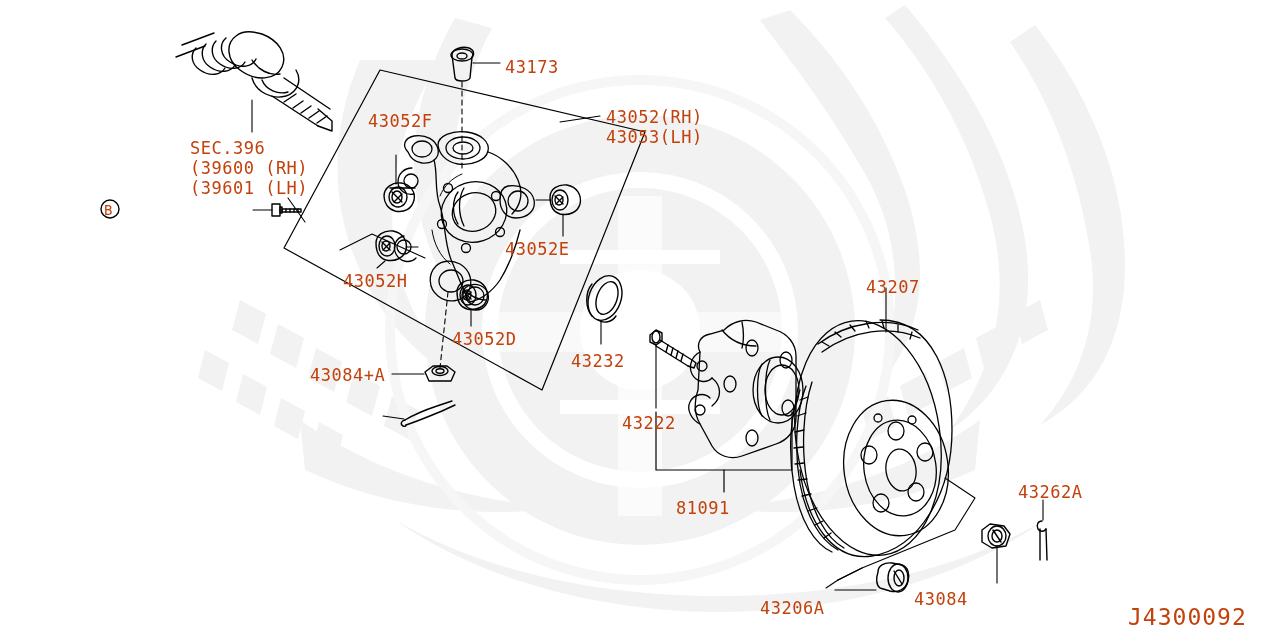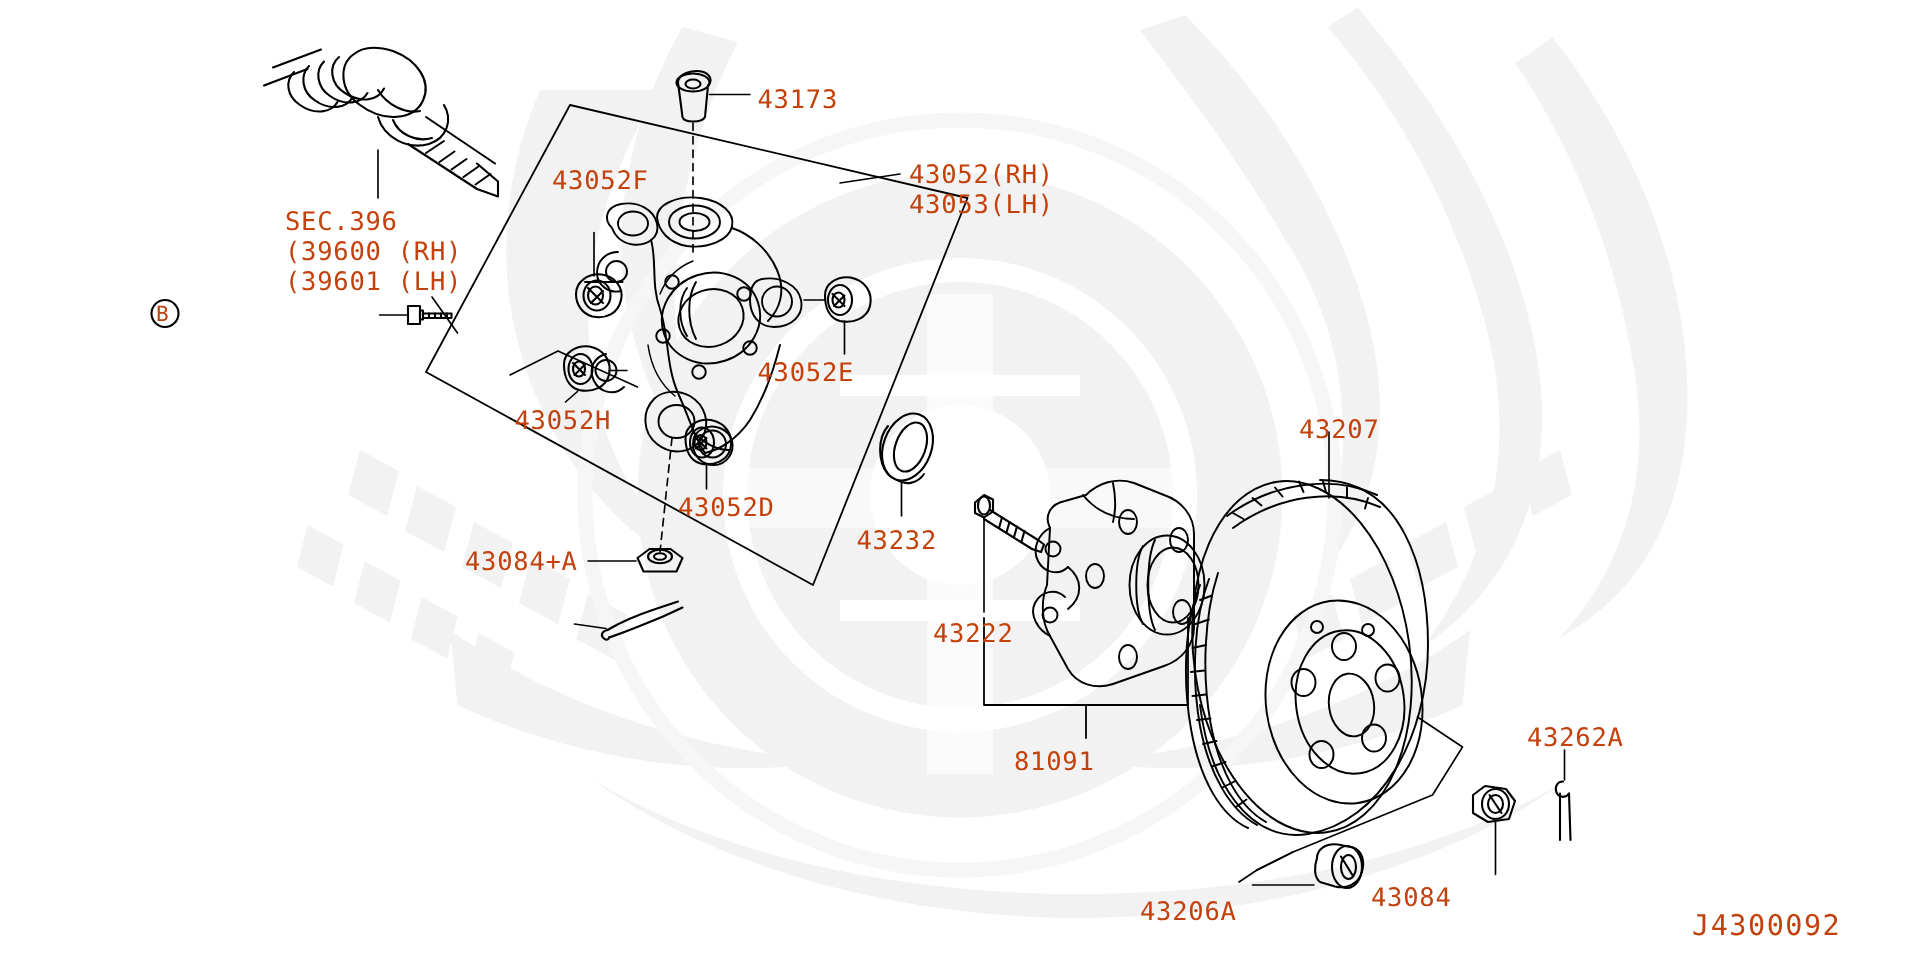--- a/index.html
+++ b/index.html
@@ -37,21 +37,21 @@
   .lbl{
     position:absolute;
     white-space:pre;
     color:#c2410c;
     font-family:"DejaVu Sans Mono","Liberation Mono",monospace;
     font-size:17px;
     letter-spacing:0.5px;
     line-height:19px;
   }
   .lbl.jp{font-size:15px;letter-spacing:0px;}
-  .lbl.diagid{font-size:19px;letter-spacing:1px;}
+  .lbl.diagid{font-size:23px;letter-spacing:1px;}
   .multi{line-height:20px;}
 </style>
 </head>
 <body>
 
 <div id="stage">
 
   <svg id="watermark" viewBox="0 0 1280 638" xmlns="http://www.w3.org/2000/svg">
     <g fill="#f2f2f2" stroke="none">
 

